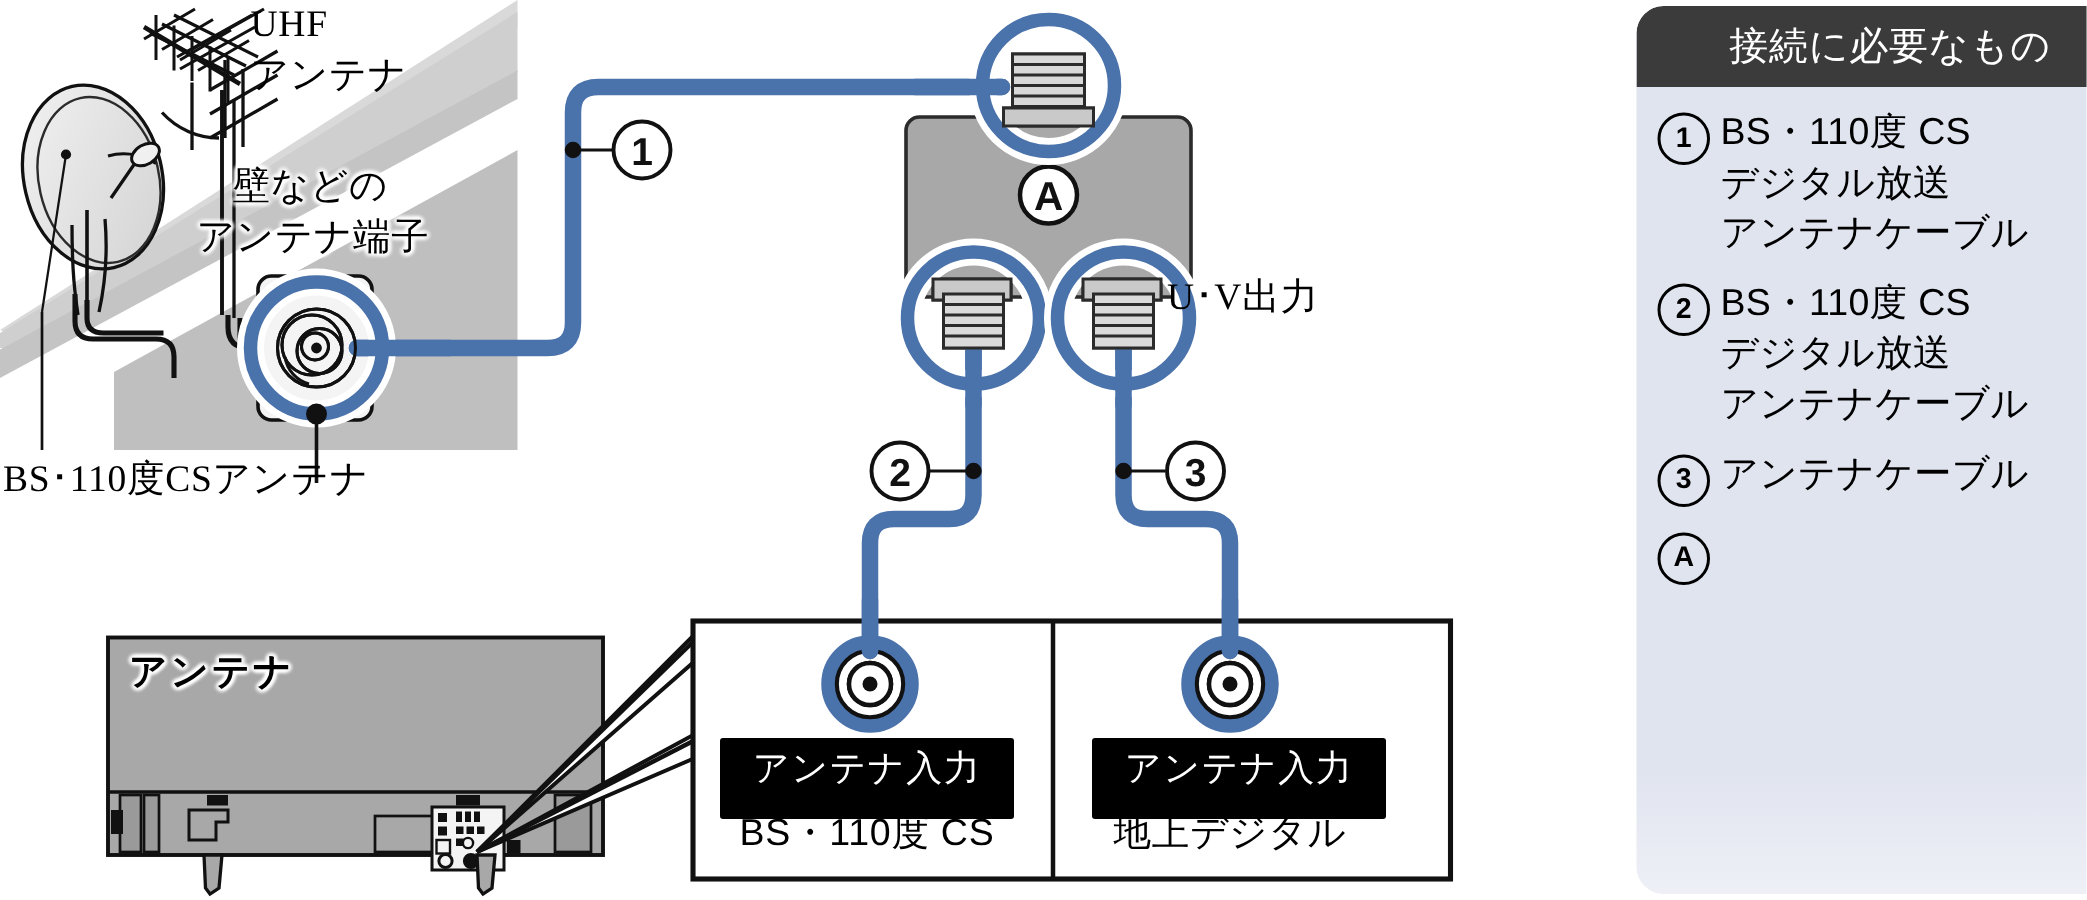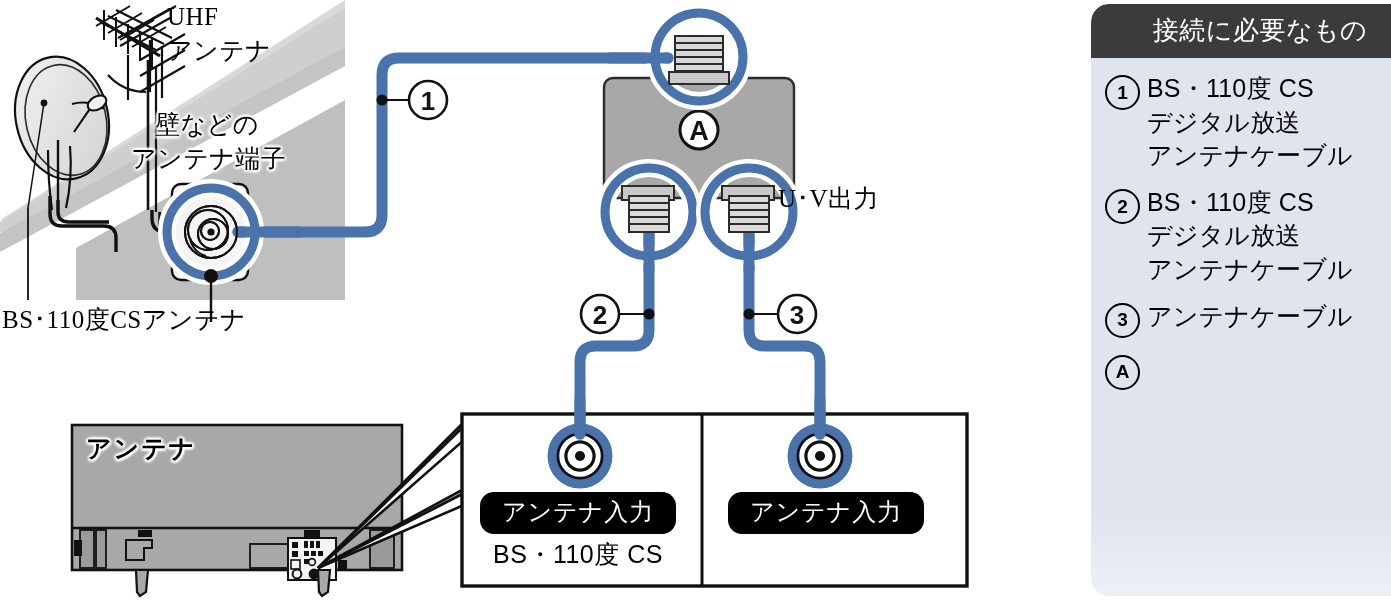--- a/index.html
+++ b/index.html
@@ -40,21 +40,21 @@
     border:2px solid #000;display:flex;align-items:center;justify-content:center;
     font-size:19px;font-weight:bold;margin-right:7px;margin-top:3px;
     font-family:"Liberation Sans",sans-serif;
   }
   .leg-text{font-size:25px;line-height:1.33;letter-spacing:.2px;}
   .leg-text .sup{font-size:14px;vertical-align:super;letter-spacing:0;}
 
   
   .blk-tag{
     position:absolute;background:#000;color:#fff;text-align:center;
-    font-size:24px;letter-spacing:1px;padding:4px 10px 6px 10px;border-radius:14px;
+    font-size:24px;letter-spacing:1px;padding:4px 10px 18px 10px;border-radius:2px;
   }
   .port-sub{position:absolute;font-size:25px;text-align:center;letter-spacing:.5px;}
 </style>
 </head>
 <body>
 
 <div id="stage">
 
   <svg class="layer" viewBox="0 0 1391 600">
     <defs>
@@ -338,20 +338,21 @@
   <div class="txt lbl-jp" style="left:2px;top:305px;">BS･110度CSアンテナ</div>
 
   <div class="txt lbl-jp" style="left:778px;top:184px;">U･V出力</div>
 
   <div class="txt lbl-jp outlined" style="left:86px;top:434px;font-weight:bold;letter-spacing:2px;">アンテナ</div>
 
   <div class="blk-tag" style="left:480px;top:492px;width:176px;">アンテナ入力</div>
   <div class="port-sub" style="left:480px;top:538px;width:196px;">BS・110度 CS</div>
 
   <div class="blk-tag" style="left:728px;top:492px;width:176px;">アンテナ入力</div>
+  <div class="port-sub" style="left:722px;top:538px;width:196px;">地上デジタル</div>
 
   <div id="legend">
     <div id="legend-head">
       <div>接続に必要なもの</div>
     </div>
     <div id="legend-body">
 
       <div class="leg-item">
         <div class="leg-mark">1</div>
         <div class="leg-text">

